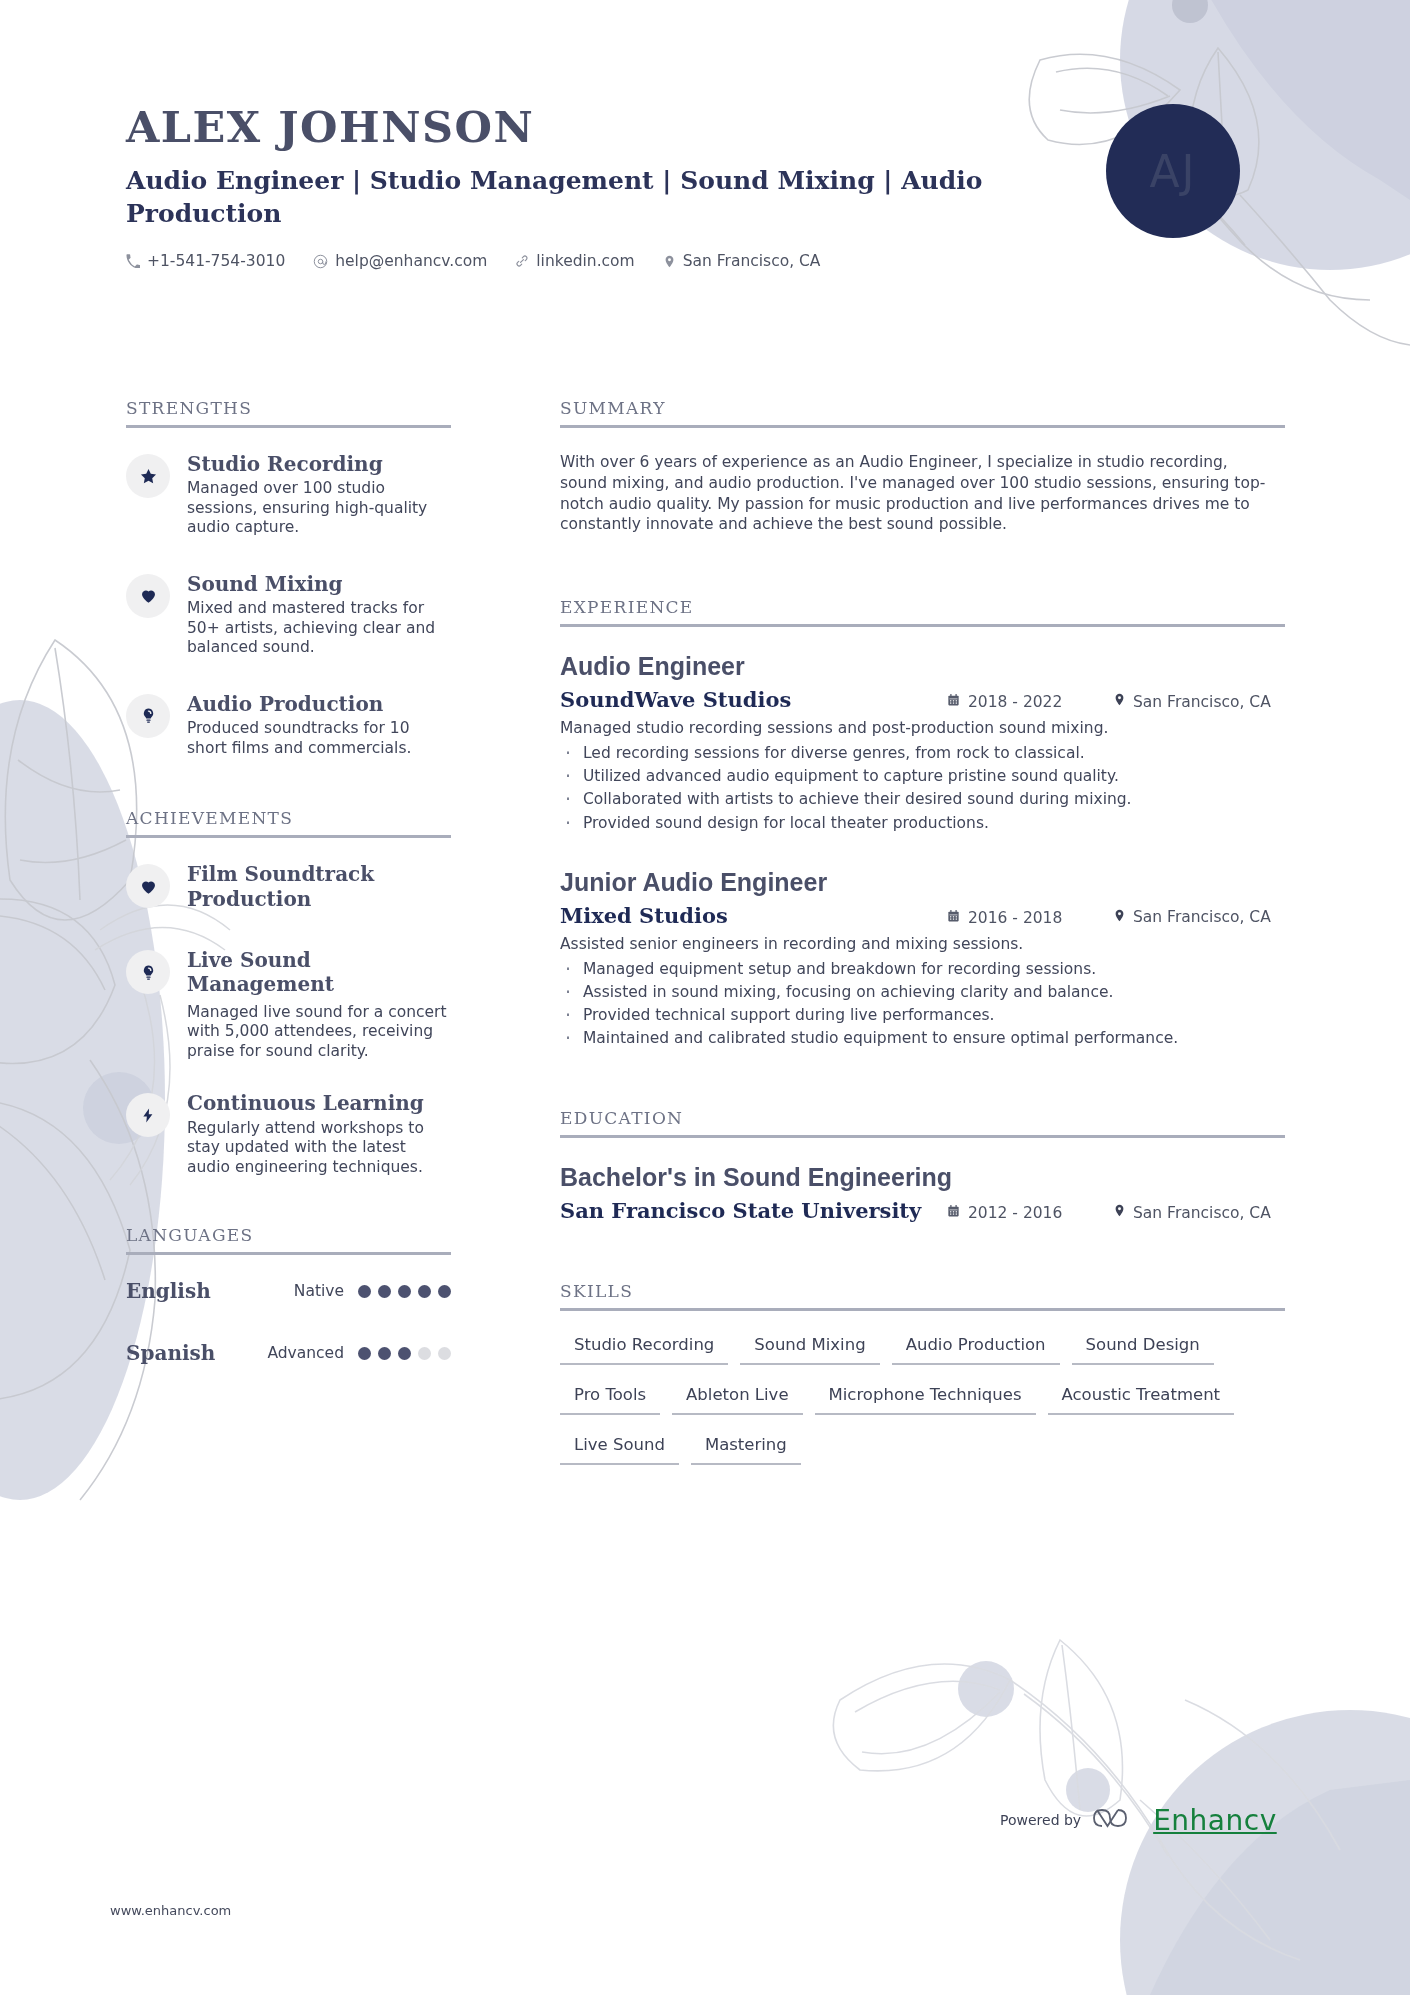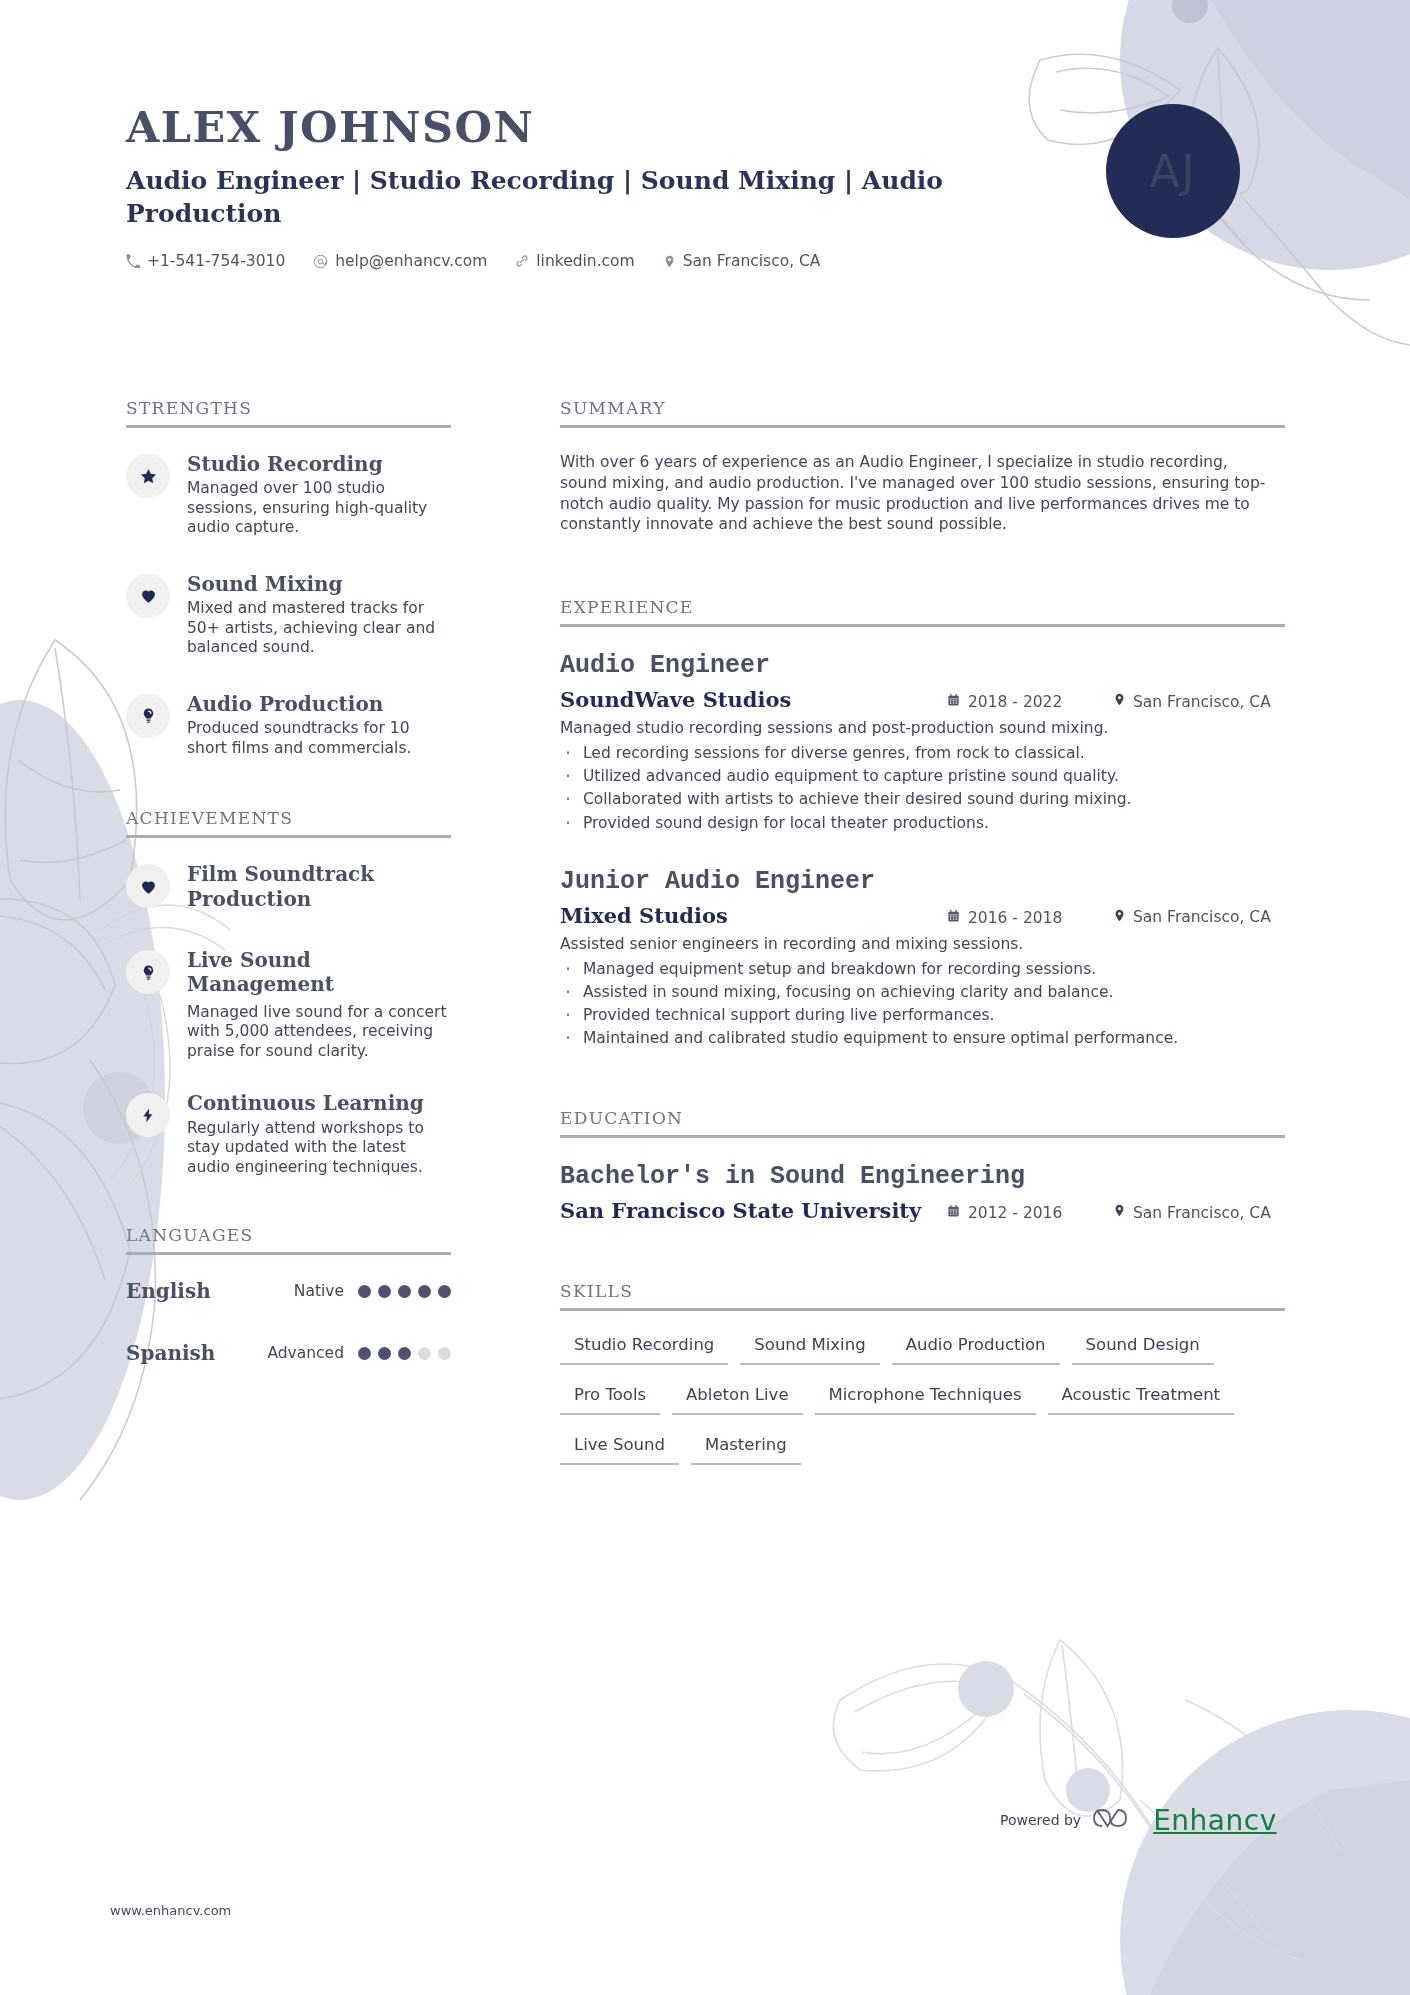--- a/index.html
+++ b/index.html
@@ -191,21 +191,21 @@
   
   .summary-text {
     font-size: 15.5px;
     line-height: 1.34;
     color: #41465a;
     width: 716px;
   }
 
   .job { margin-bottom: 34px; }
   .job-title {
-    font-family: Liberation Mono, monospace;
+    font-family: Liberation Sans, sans-serif;
     font-size: 25px;
     font-weight: bold;
     color: #4a4f68;
     line-height: 1.2;
     margin-bottom: 6px;
   }
   .job-meta {
     display: flex;
     align-items: baseline;
     margin-bottom: 6px;
@@ -361,21 +361,21 @@
     <path d="M1024 1694 Q1110 1756 1168 1856"></path>
     <path d="M1140 1800 Q1210 1860 1270 1940"></path>
     <path d="M1185 1700 Q1280 1740 1340 1850"></path>
   </g>
 </svg>
 
 <div class="page">
 
   <header class="header">
     <h1 class="name">ALEX JOHNSON</h1>
-    <div class="headline">Audio Engineer | Studio Recording | Sound Mixing | Audio Production</div>
+    <div class="headline">Audio Engineer | Studio Management | Sound Mixing | Audio Production</div>
 
     <div class="contact-row">
       <div class="contact-item">
         <span>
           <svg width="14" height="14" viewBox="0 0 24 24" fill="#8d919d">
             <path d="M6.6 10.8c1.9 3.7 4.9 6.7 8.6 8.6l2.9-2.9c.4-.4.9-.5 1.3-.3 1.2.4 2.5.6 3.8.6.7 0 1.2.5 1.2 1.2V22c0 .7-.5 1.2-1.2 1.2C11.3 23.2.8 12.7.8 -.3c0-.7.5-1.2 1.2-1.2h4c.7 0 1.2.5 1.2 1.2 0 1.3.2 2.6.6 3.8.1.4 0 .9-.3 1.3l-2.9 2.9z" transform="translate(0,2)"></path>
           </svg>
         </span>
         <span>+1-541-754-3010</span>
       </div>

